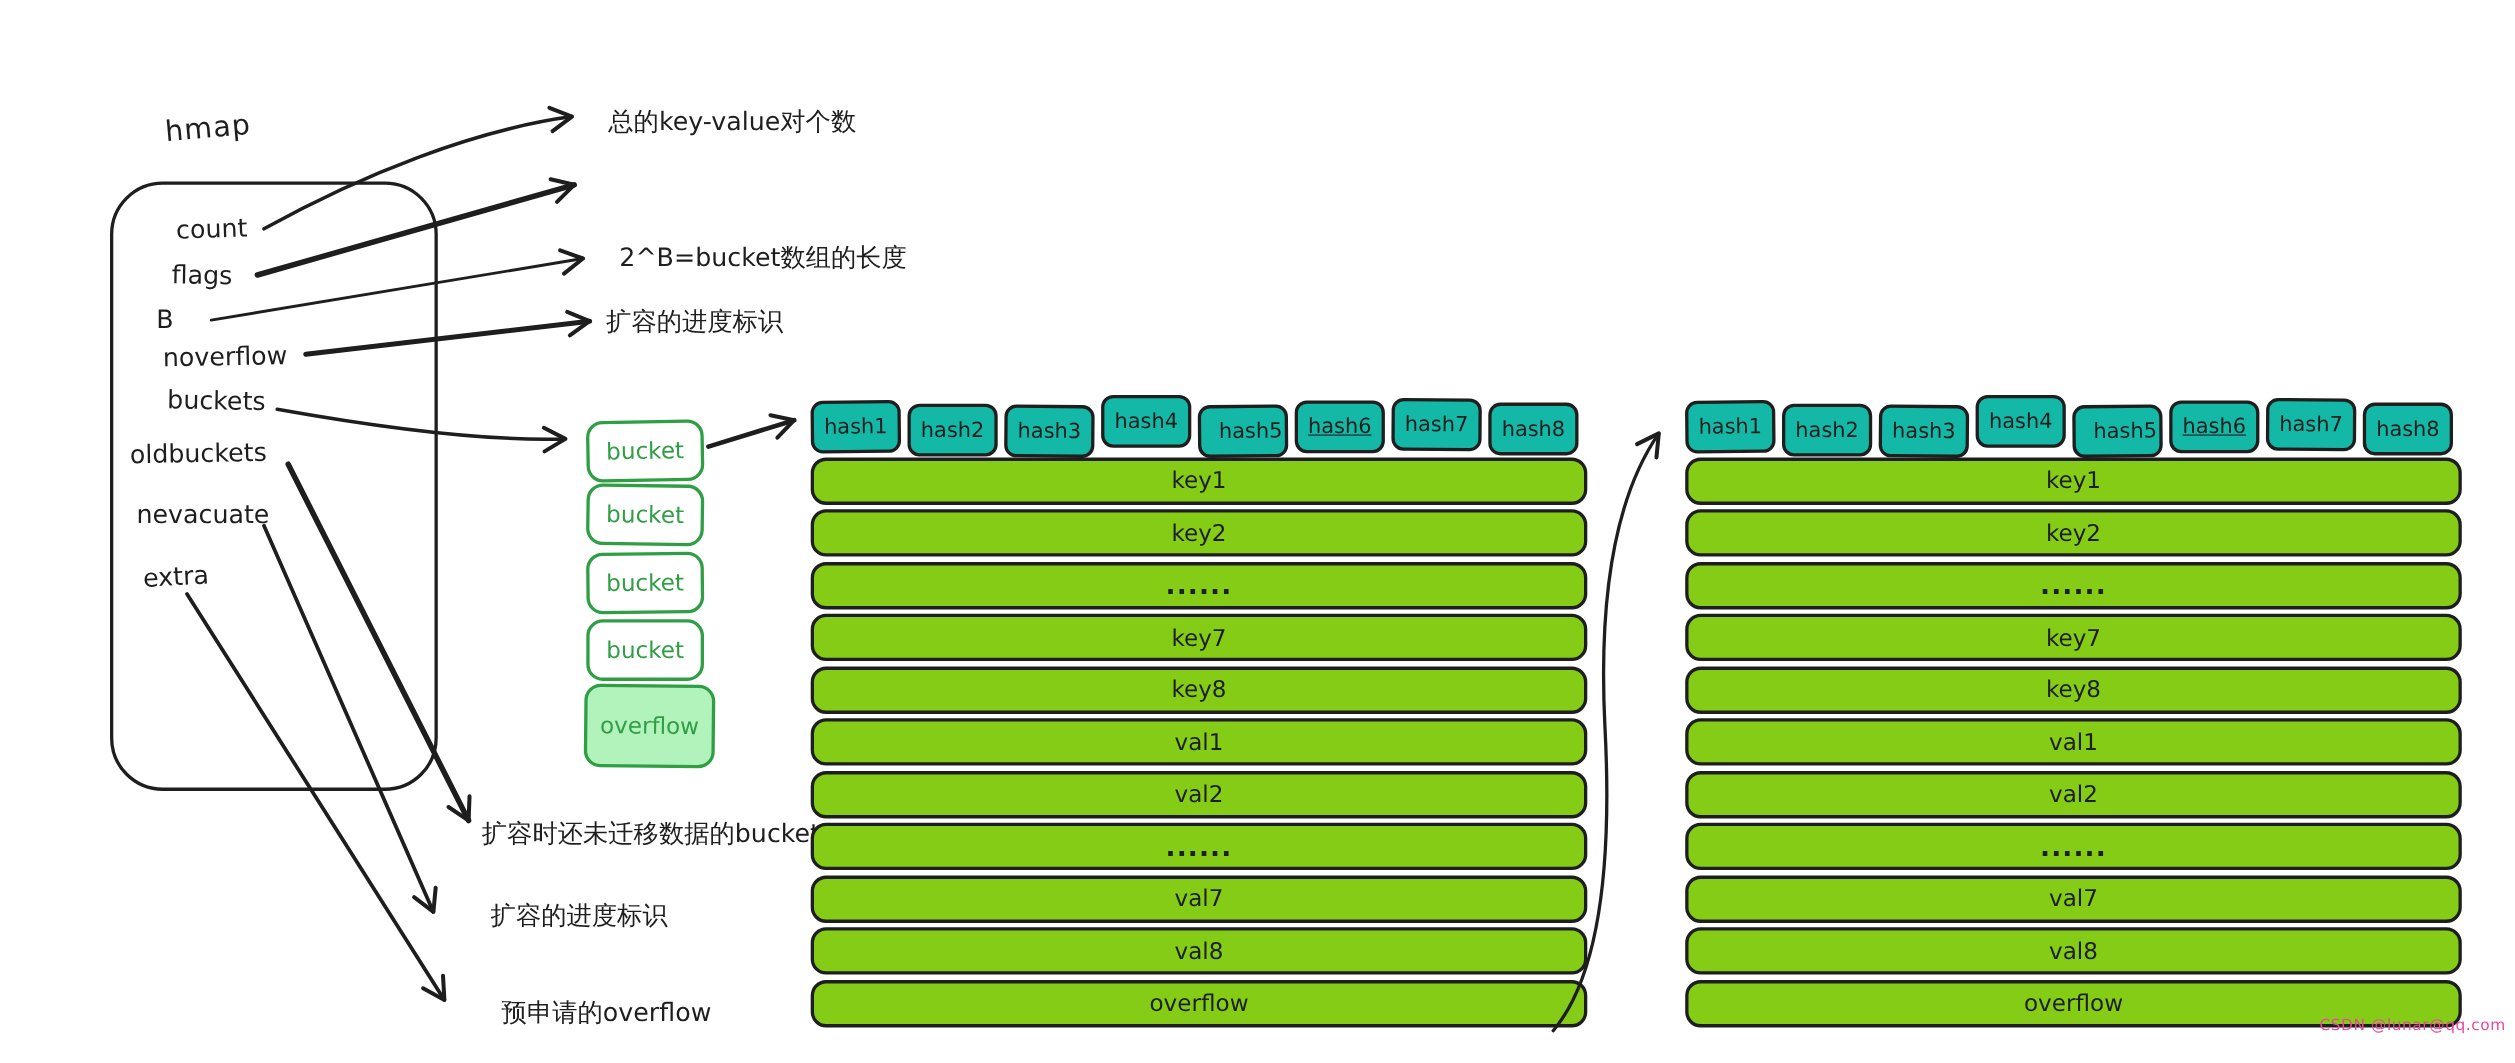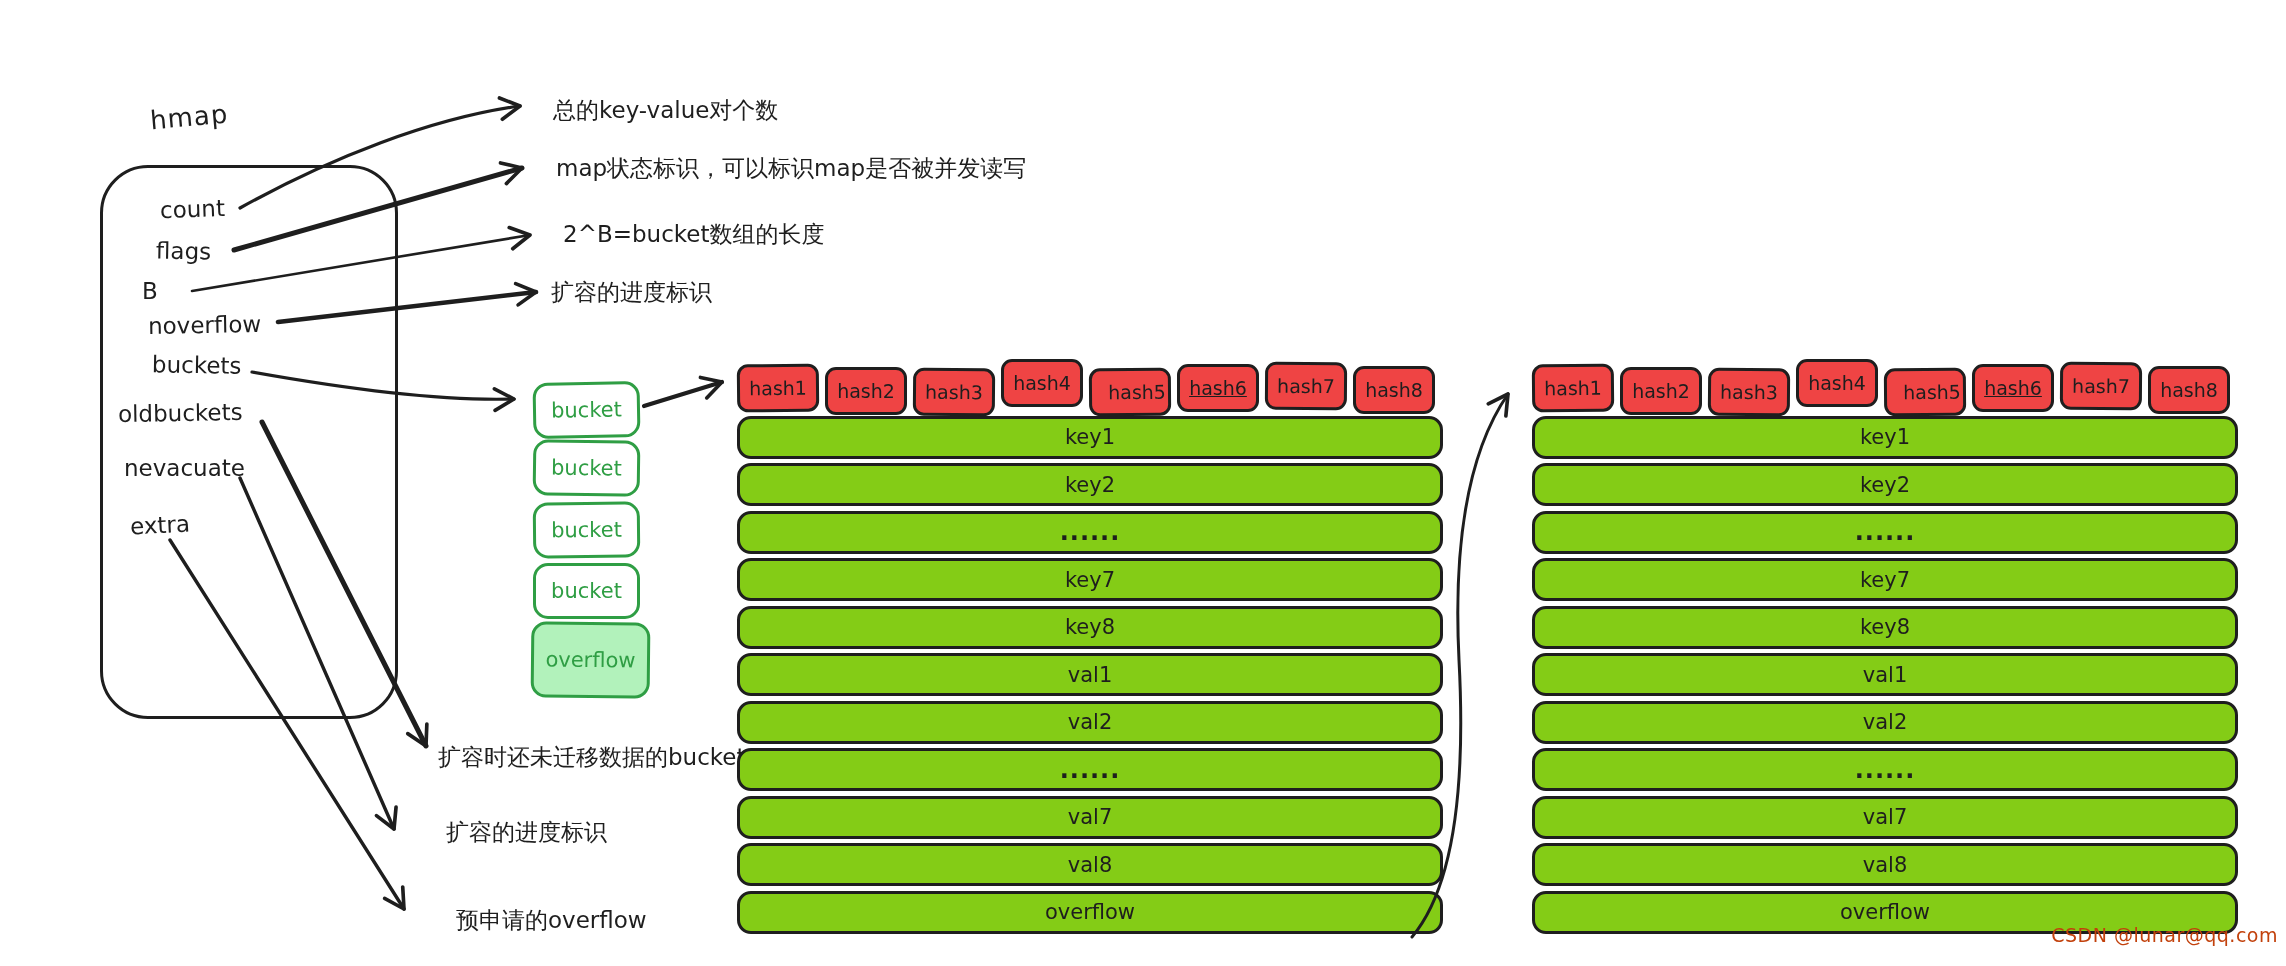--- a/index.html
+++ b/index.html
@@ -43,57 +43,56 @@
   .g3{left:533px;top:502px;transform:rotate(-0.6deg);}
   .g4{left:533px;top:563px;}
   .g-ovf{left:531px;top:622px;width:119px;height:76px;background:#b2f2bb;transform:rotate(0.6deg);}
   
   .bstruct{position:absolute;width:706px;top:363px;}
   .bs1{left:737px;}
   .bs2{left:1532px;}
   .hash-row{display:flex;gap:6px;height:48px;}
   .hash-cell{
     flex:0 0 82px;height:48px;box-sizing:border-box;border:3px solid #1e1e1e;border-radius:11px;
-    display:flex;align-items:center;justify-content:center;font-size:19px;background:#ef4444;
+    display:flex;align-items:center;justify-content:center;font-size:19px;background:#14b8a6;
   }
   .hash-row .hash-cell:nth-child(1){transform:translateY(1px) rotate(-0.6deg);}
   .hash-row .hash-cell:nth-child(2){transform:translateY(4px);}
   .hash-row .hash-cell:nth-child(3){transform:translateY(5px) rotate(0.5deg);}
   .hash-row .hash-cell:nth-child(4){transform:translateY(-4px);}
   .hash-row .hash-cell:nth-child(5){transform:translateY(5px) rotate(-0.5deg);padding-left:14px;}
   .hash-row .hash-cell:nth-child(6){transform:translateY(1px);text-decoration:underline;}
   .hash-row .hash-cell:nth-child(7){transform:translateY(-1px) rotate(0.4deg);}
   .hash-row .hash-cell:nth-child(8){transform:translateY(3px);}
   .brow{
     height:43px;box-sizing:border-box;margin-top:4.5px;border:3px solid #1e1e1e;border-radius:14px;
     display:flex;align-items:center;justify-content:center;font-size:21px;background:#84cc16;
   }
   .brow.dots{font-size:24px;font-weight:bold;letter-spacing:1px;}
   
-  .watermark{right:8px;top:924px;font-size:19px;color:#c2410c;letter-spacing:0.5px;}
+  .watermark{right:8px;top:924px;font-size:14px;color:#ec4899;letter-spacing:0.5px;}
   svg.arrows{position:absolute;left:0;top:0;pointer-events:none;}
 </style>
 </head>
 <body>
 
 <div class="canvas">
 
   <div class="abs hmap-title">hmap</div>
   <div class="abs struct-box"></div>
   <div class="abs field f-count">count</div>
   <div class="abs field f-flags">flags</div>
   <div class="abs field f-b">B</div>
   <div class="abs field f-noverflow">noverflow</div>
   <div class="abs field f-buckets">buckets</div>
   <div class="abs field f-oldbuckets">oldbuckets</div>
   <div class="abs field f-nevacuate">nevacuate</div>
   <div class="abs field f-extra">extra</div>
 
   <div class="abs note n1">总的key-value对个数</div>
-  <div class="abs note n2">map状态标识，可以标识map是否被并发读写</div>
   <div class="abs note n3">2^B=bucket数组的长度</div>
   <div class="abs note n4">扩容的进度标识</div>
 
   <div class="abs note n5">扩容时还未迁移数据的bucket</div>
   <div class="abs note n6">扩容的进度标识</div>
   <div class="abs note n7">预申请的overflow</div>
 
   <div class="abs gbox g1">bucket</div>
   <div class="abs gbox g2">bucket</div>
   <div class="abs gbox g3">bucket</div>

